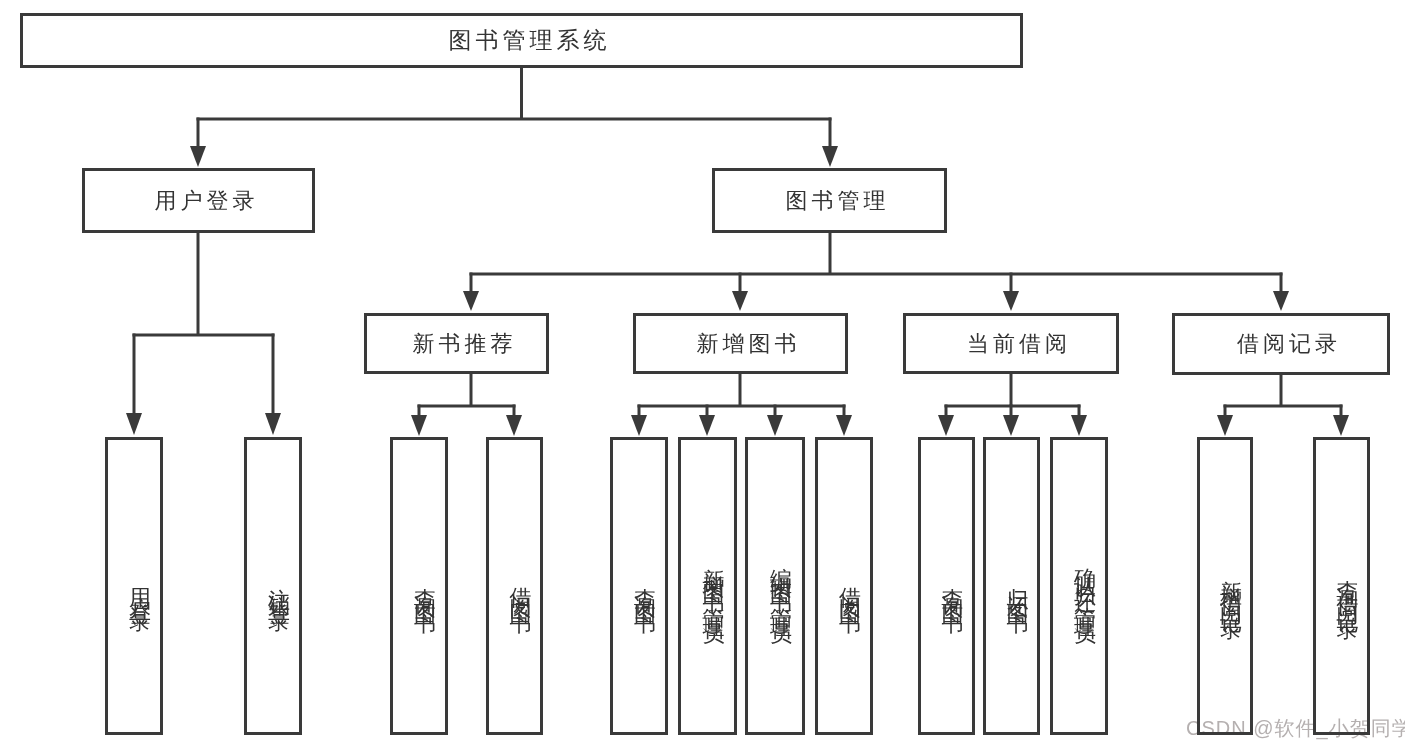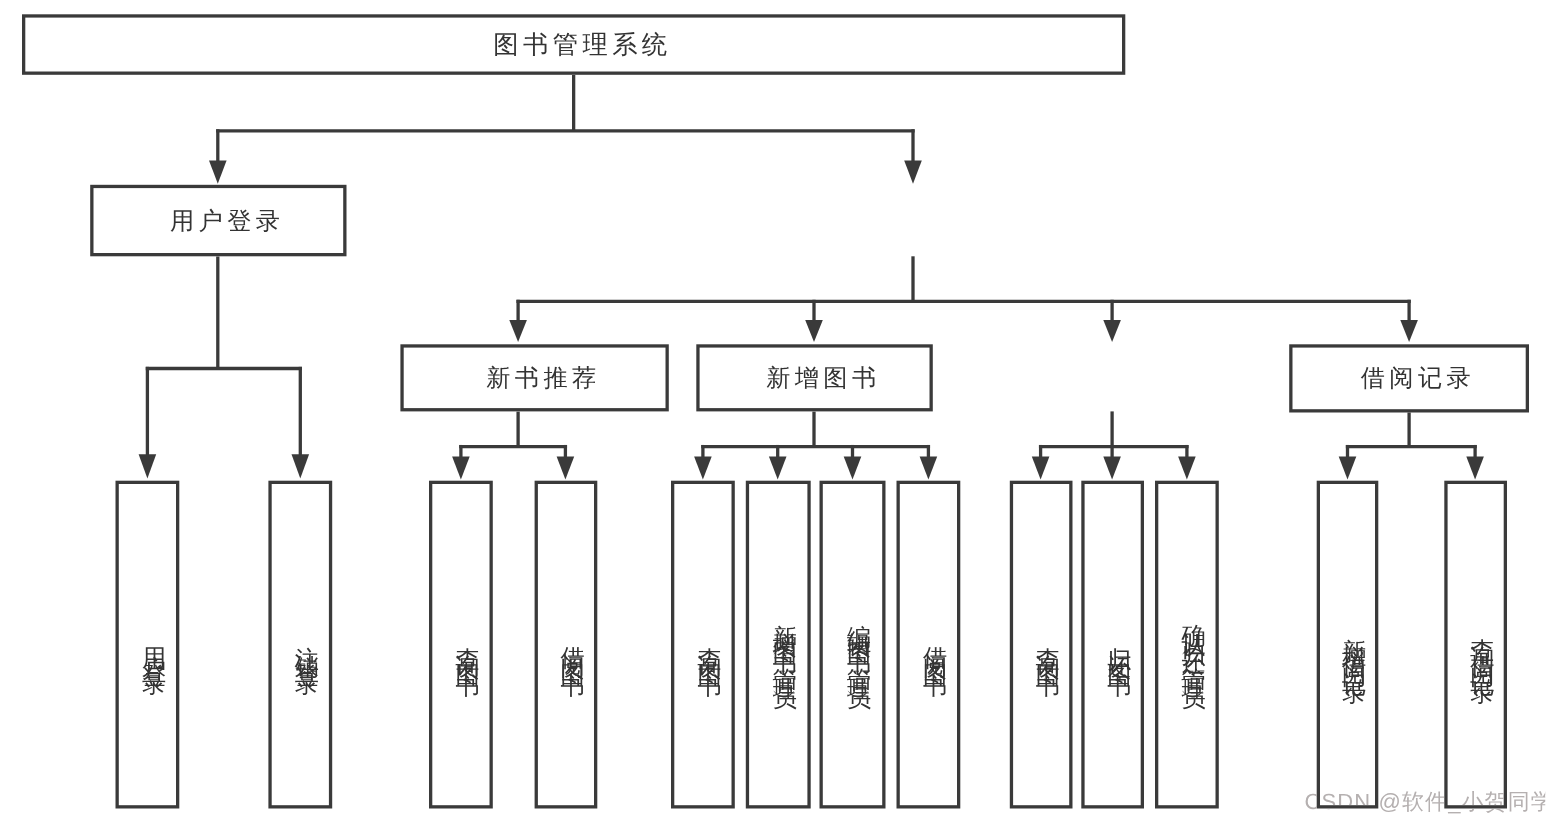--- a/index.html
+++ b/index.html
@@ -145,27 +145,33 @@
     </g>
   </svg>
 
   <div class="box root" style="left:20px;top:13px;width:1003px;height:55px">
     <span class="h-label">图书管理系统</span>
   </div>
 
   <div class="box" style="left:82px;top:168px;width:233px;height:65px">
     <span class="h-label">用户登录</span>
   </div>
-
-  <div class="box" style="left:364px;top:313px;width:244px;height:61px">
+  <div class="box" style="left:712px;top:168px;width:235px;height:65px">
+    <span class="h-label">图书管理</span>
+  </div>
+
+  <div class="box" style="left:364px;top:313px;width:185px;height:61px">
     <span class="h-label">新书推荐</span>
   </div>
   <div class="box" style="left:633px;top:313px;width:215px;height:61px">
     <span class="h-label">新增图书</span>
   </div>
+  <div class="box" style="left:903px;top:313px;width:216px;height:61px">
+    <span class="h-label">当前借阅</span>
+  </div>
   <div class="box" style="left:1172px;top:313px;width:218px;height:62px">
     <span class="h-label">借阅记录</span>
   </div>
 
   <div class="box" style="left:105px;top:437px;width:58px;height:298px">
     <span class="v-label">用户登录</span>
   </div>
   <div class="box" style="left:244px;top:437px;width:58px;height:298px">
     <span class="v-label">注销登录</span>
   </div>

